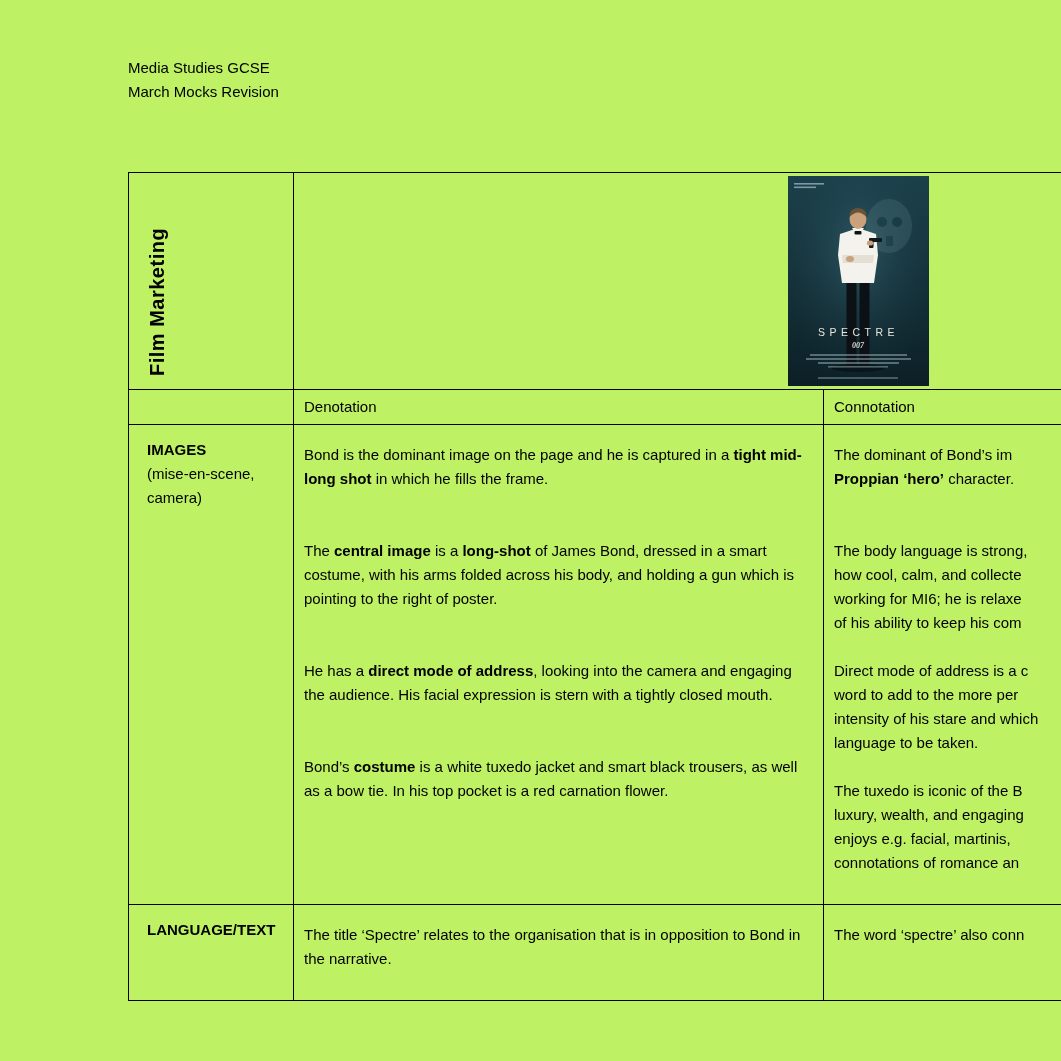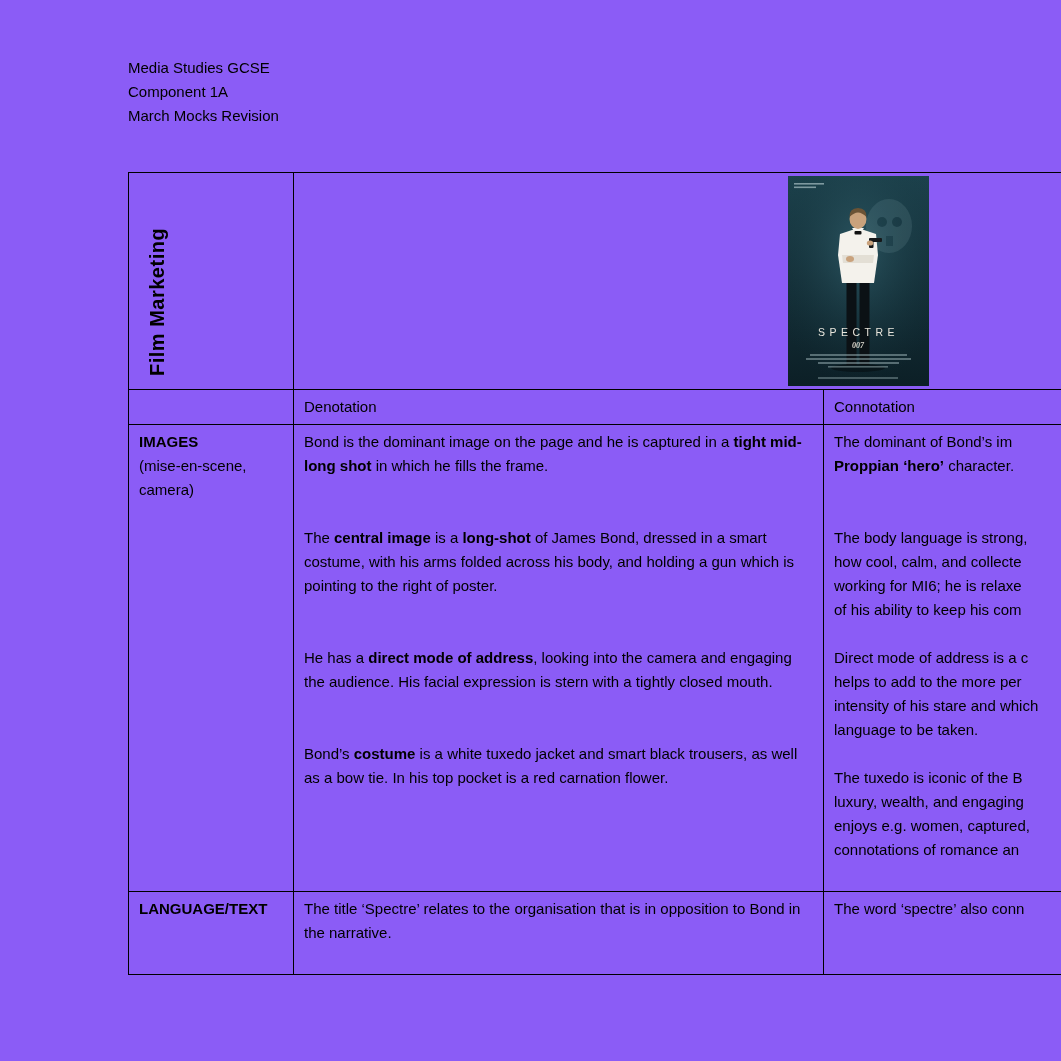--- a/index.html
+++ b/index.html
@@ -1,19 +1,19 @@
 <!DOCTYPE html>
 <html><head>
 <meta charset="utf-8">
 <style>
   * { margin:0; padding:0; box-sizing:border-box; }
   body { background:#fff; }
   .page {
     position:relative; width:1061px; height:1061px; overflow:hidden;
-    background:#8b5cf6; color:#000;
+    background:#bef264; color:#000;
     font-family:"Liberation Sans", sans-serif; font-size:15px; line-height:24px;
   }
   .doc-header { position:absolute; left:128px; top:56px; }
   .doc-header div { height:24px; }
 
   table.crib {
     position:absolute; left:128px; top:172px;
     border-collapse:collapse; table-layout:fixed; width:1295px;
     font-size:15px; line-height:24px;
   }
@@ -23,35 +23,34 @@
   .vlabel {
     display:inline-block; writing-mode:vertical-rl; transform:rotate(180deg);
     font-weight:bold; font-size:20px; letter-spacing:0.5px; margin-left:6px;
     height:196px;
   }
   .poster-cell { vertical-align:middle !important; padding:3px 0 !important; }
   .poster-wrap { width:141px; height:210px; margin:0 auto; display:block; }
 
   .hdr-cell { font-weight:normal; }
 
-  .para { margin:0 0 48px 0; }
+  .para { margin:13px 0 48px 0; }
   .para:last-child { margin-bottom:0; }
   .cell-conno .para { margin-bottom:24px; }
   .cell-conno .para:first-child { margin-bottom:48px; }
-  .cell-label .para { margin:0; }
+  .cell-label .para { margin:8px; }
   .bold { font-weight:bold; }
 </style>
 </head>
 <body>
 
 <div class="page">
 
   <div class="doc-header">
     <div>Media Studies GCSE</div>
-    <div>Component 1A</div>
     <div>March Mocks Revision</div>
   </div>
 
   <table class="crib">
     <colgroup>
       <col style="width:165px">
       <col style="width:530px">
       <col style="width:600px">
     </colgroup>
     <tbody>
@@ -124,22 +123,22 @@
           </td>
         <td class="cell-deno">
             <div class="para"><span>Bond is the dominant image on the page and he is captured in a </span><span class="bold">tight mid-long shot</span><span> in which he fills the frame.</span></div>
             <div class="para"><span>The </span><span class="bold">central image</span><span> is a </span><span class="bold">long-shot</span><span> of James Bond, dressed in a smart costume, with his arms folded across his body, and holding a gun which is pointing to the right of poster.</span></div>
             <div class="para"><span>He has a </span><span class="bold">direct mode of address</span><span>, looking into the camera and engaging the audience. His facial expression is stern with a tightly closed mouth.</span></div>
             <div class="para"><span>Bond’s </span><span class="bold">costume</span><span> is a white tuxedo jacket and smart black trousers, as well as a bow tie. In his top pocket is a red carnation flower.</span></div>
           </td>
         <td class="cell-conno">
             <div class="para"><span>The dominant of Bond’s im</span><br><span class="bold">Proppian ‘hero’</span><span> character.</span></div>
             <div class="para"><span>The body language is strong,</span><br><span>how cool, calm, and collecte</span><br><span>working for MI6; he is relaxe</span><br><span>of his ability to keep his com</span></div>
-            <div class="para"><span>Direct mode of address is a c</span><br><span>helps to add to the more per</span><br><span>intensity of his stare and which</span><br><span>language to be taken.</span></div>
-            <div class="para"><span>The tuxedo is iconic of the B</span><br><span>luxury, wealth, and engaging</span><br><span>enjoys e.g. women, captured,</span><br><span>connotations of romance an</span></div>
+            <div class="para"><span>Direct mode of address is a c</span><br><span>word to add to the more per</span><br><span>intensity of his stare and which</span><br><span>language to be taken.</span></div>
+            <div class="para"><span>The tuxedo is iconic of the B</span><br><span>luxury, wealth, and engaging</span><br><span>enjoys e.g. facial, martinis,</span><br><span>connotations of romance an</span></div>
           </td>
       </tr>
       <tr style="height:75px">
         <td class="cell-label">
             <div class="para"><span class="bold">LANGUAGE/TEXT</span></div>
           </td>
         <td class="cell-deno">
             <div class="para"><span>The title ‘Spectre’ relates to the organisation that is in opposition to Bond in the narrative.</span></div>
           </td>
         <td class="cell-conno">

